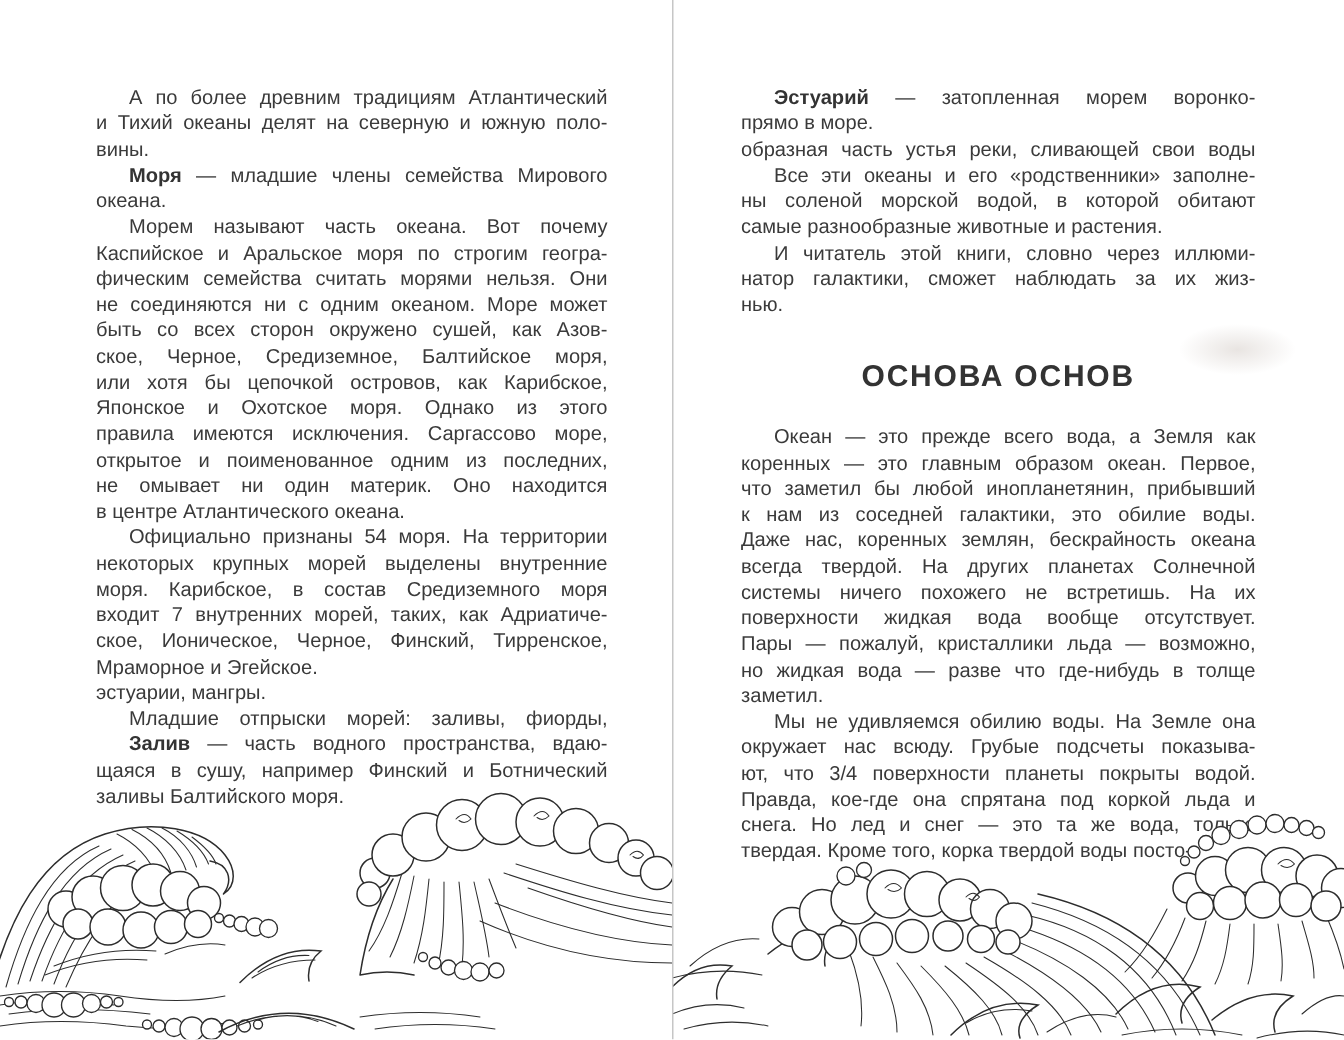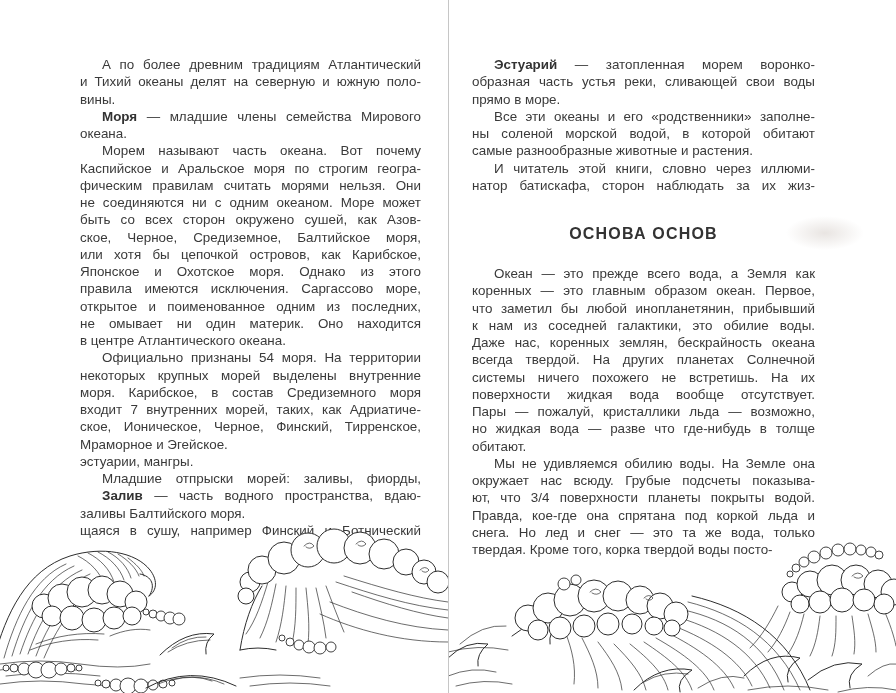--- a/index.html
+++ b/index.html
@@ -16,33 +16,33 @@
   }
   .spread{position:absolute;inset:0;background:var(--page);}
   .gutter{
     position:absolute;left:448px;top:0;width:1px;height:693px;
     background:var(--gutter);
   }
   .col{
     position:absolute;top:56px;
     font-size:13.4px;line-height:17.25px;
   }
-  .col-left{left:80px;width:341px;}
-  .col-right{left:472px;width:343px;}
+  .col-left{left:64px;width:341px;}
+  .col-right{left:494px;width:343px;}
   .para{margin:0;}
   .line{
     text-align:justify;
     text-align-last:justify;
     white-space:normal;
   }
   .line.last{text-align:right;text-align-last:left;}
   .line.indent{padding-left:22px;}
   .line b{font-weight:bold;color:#333;}
   .section-heading{
-    font-size:16px;font-weight:bold;letter-spacing:1.2px;
+    font-size:20px;font-weight:bold;letter-spacing:1.2px;
     text-align:center;color:var(--heading);
     margin-top:31px;margin-bottom:22px;line-height:18px;
   }
   .smudge{
     position:absolute;left:786px;top:216px;width:78px;height:34px;
     background:radial-gradient(closest-side, rgba(205,196,190,0.45), rgba(205,196,190,0));
     border-radius:50%;
   }
   .waves{position:absolute;}
   .waves-left{left:0;top:518px;width:448px;height:175px;}
@@ -63,21 +63,21 @@
         <div class="line">и Тихий океаны делят на северную и южную поло-</div>
         <div class="line last">вины.</div>
       </div>
       <div class="para">
         <div class="line indent"><b>Моря</b> — младшие члены семейства Мирового</div>
         <div class="line last">океана.</div>
       </div>
       <div class="para">
         <div class="line indent">Морем называют часть океана. Вот почему</div>
         <div class="line">Каспийское и Аральское моря по строгим геогра-</div>
-        <div class="line">фическим правилам считать морями нельзя. Они</div>
+        <div class="line">фическим семейства считать морями нельзя. Они</div>
         <div class="line">не соединяются ни с одним океаном. Море может</div>
         <div class="line">быть со всех сторон окружено сушей, как Азов-</div>
         <div class="line">ское, Черное, Средиземное, Балтийское моря,</div>
         <div class="line">или хотя бы цепочкой островов, как Карибское,</div>
         <div class="line">Японское и Охотское моря. Однако из этого</div>
         <div class="line">правила имеются исключения. Саргассово море,</div>
         <div class="line">открытое и поименованное одним из последних,</div>
         <div class="line">не омывает ни один материк. Оно находится</div>
         <div class="line last">в центре Атлантического океана.</div>
       </div>
@@ -88,56 +88,57 @@
         <div class="line">входит 7 внутренних морей, таких, как Адриатиче-</div>
         <div class="line">ское, Ионическое, Черное, Финский, Тирренское,</div>
         <div class="line last">Мраморное и Эгейское.</div>
       </div>
       <div class="para">
         <div class="line last">эстуарии, мангры.</div>
         <div class="line indent">Младшие отпрыски морей: заливы, фиорды,</div>
       </div>
       <div class="para">
         <div class="line indent"><b>Залив</b> — часть водного пространства, вдаю-</div>
+        <div class="line">щаяся в сушу, например Финский и Ботнический</div>
         <div class="line last">заливы Балтийского моря.</div>
-        <div class="line">щаяся в сушу, например Финский и Ботнический</div>
       </div>
     </div>
 
   <div class="col col-right">
     <div>
         <div class="para">
           <div class="line indent"><b>Эстуарий</b> — затопленная морем воронко-</div>
+          <div class="line last">прямо в море.</div>
           <div class="line">образная часть устья реки, сливающей свои воды</div>
-          <div class="line last">прямо в море.</div>
         </div>
         <div class="para">
           <div class="line indent">Все эти океаны и его «родственники» заполне-</div>
           <div class="line">ны соленой морской водой, в которой обитают</div>
           <div class="line last">самые разнообразные животные и растения.</div>
         </div>
         <div class="para">
           <div class="line indent">И читатель этой книги, словно через иллюми-</div>
-          <div class="line">натор батискафа, сторон наблюдать за их жиз-</div>
+          <div class="line">натор галактики, сможет наблюдать за их жиз-</div>
+          <div class="line last">нью.</div>
         </div>
       </div>
     <h2 class="section-heading">ОСНОВА ОСНОВ</h2>
     <div>
         <div class="para">
           <div class="line indent">Океан — это прежде всего вода, а Земля как</div>
           <div class="line">коренных — это главным образом океан. Первое,</div>
           <div class="line">что заметил бы любой инопланетянин, прибывший</div>
           <div class="line">к нам из соседней галактики, это обилие воды.</div>
           <div class="line">Даже нас, коренных землян, бескрайность океана</div>
           <div class="line">всегда твердой. На других планетах Солнечной</div>
           <div class="line">системы ничего похожего не встретишь. На их</div>
           <div class="line">поверхности жидкая вода вообще отсутствует.</div>
           <div class="line">Пары — пожалуй, кристаллики льда — возможно,</div>
           <div class="line">но жидкая вода — разве что где-нибудь в толще</div>
-          <div class="line last">обитают.</div>
+          <div class="line last">заметил.</div>
         </div>
         <div class="para">
           <div class="line indent">Мы не удивляемся обилию воды. На Земле она</div>
           <div class="line">окружает нас всюду. Грубые подсчеты показыва-</div>
           <div class="line">ют, что 3/4 поверхности планеты покрыты водой.</div>
           <div class="line">Правда, кое-где она спрятана под коркой льда и</div>
           <div class="line">снега. Но лед и снег — это та же вода, только</div>
           <div class="line last">твердая. Кроме того, корка твердой воды посто-</div>
         </div>
       </div>

